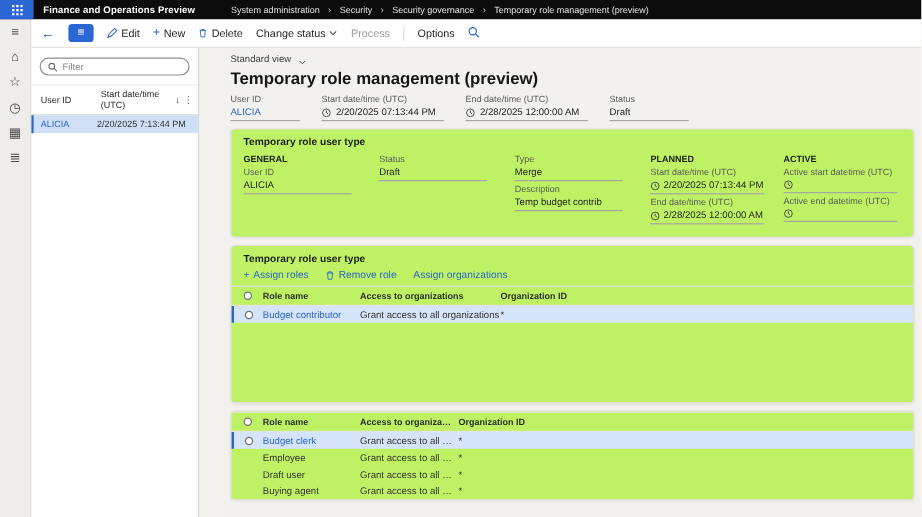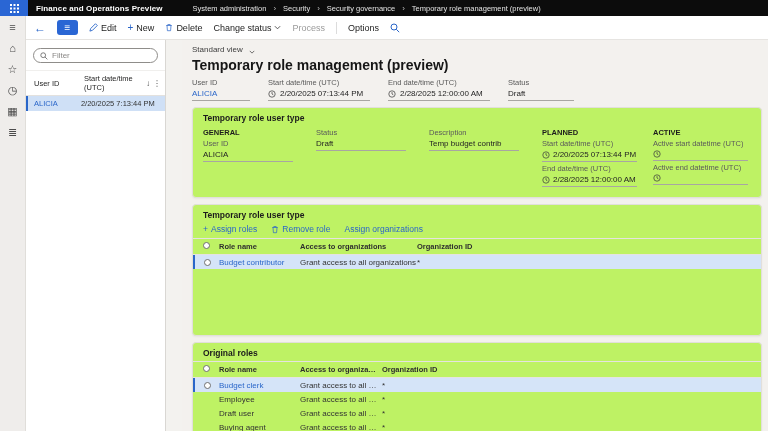--- a/index.html
+++ b/index.html
@@ -67,21 +67,21 @@
   .group-h { font-size:7.5px; font-weight:bold; color:#1c1c1c; height:11px; }
   .fld { margin-bottom:2px; }
   .fld-l { font-size:7.5px; color:#5a5a5a; margin-bottom:1px; }
   .fld-v { font-size:8px; color:#242424; border-bottom:1px solid #a8a6a2; padding:1px 0 2px; width:90px; min-height:12px; display:flex; align-items:center; gap:3px; }
   .colD .fld-v, .colE .fld-v { width:95px; }
 
   
   .grid-actions { display:flex; align-items:center; gap:14px; padding:1px 10px 4px; font-size:8.5px; color:var(--accent); }
   .gaction { display:flex; align-items:center; gap:3px; cursor:pointer; }
   .gaction .cicon { display:flex; align-items:center; }
-  .ghead { display:flex; align-items:flex-start; border-top:1px solid #e5e3e0; border-bottom:1px solid #e5e3e0; padding:3px 0; font-size:7.5px; font-weight:600; color:#2e2e2e; }
+  .ghead { display:flex; align-items:center; border-top:1px solid #e5e3e0; border-bottom:1px solid #e5e3e0; padding:3px 0; font-size:7.5px; font-weight:600; color:#2e2e2e; }
   .grow { display:flex; align-items:center; padding:2.5px 0; font-size:8px; color:#333;justify-content:space-between; }
   .grow.selected { background:#d5e4f8; border-left:2px solid var(--accent); cursor:pointer; }
   .grow.selected .gc-radio { width:24px; }
   .gc-radio { width:26px; display:flex; justify-content:center; flex:none; }
   .radio { width:7px; height:7px; border:1px solid #6f6f6f; border-radius:50%; background:#fff; }
   .gc-role { width:81px; flex:none; }
   .gc-access { width:117px; flex:none; }
   .gc-access3 { width:82px; flex:none; overflow:hidden; white-space:nowrap; text-overflow:ellipsis; padding-right:4px; }
   .gc-org { flex:1; }
   .gspacer { height:66px; }
@@ -254,20 +254,24 @@
           </div>
         </div>
         <div class="col colB">
           <div class="fld">
             <div class="fld-l">Status</div>
             <div class="fld-v">Draft</div>
           </div>
         </div>
         <div class="col colC">
           <div class="fld">
+            <div class="fld-l">Type</div>
+            <div class="fld-v">Merge</div>
+          </div>
+          <div class="fld">
             <div class="fld-l">Description</div>
             <div class="fld-v">Temp budget contrib</div>
           </div>
         </div>
         <div class="col colD">
           <div class="group-h">PLANNED</div>
           <div class="fld">
             <div class="fld-l">Start date/time (UTC)</div>
             <div class="fld-v">
               <span class="clockicon">
@@ -354,21 +358,20 @@
             <span class="radio"></span>
           </span>
         <span class="gc-role link">Budget contributor</span>
         <span class="gc-access">Grant access to all organizations</span>
         <span class="gc-org">*</span>
       </div>
       <div class="gspacer"></div>
     </section>
 
     <section class="card">
-      <div class="card-h">Original roles</div>
       <div class="ghead">
         <span class="gc-radio">
             <span class="radio"></span>
           </span>
         <span class="gc-role">Role name</span>
         <span class="gc-access3">Access to organizations</span>
         <span class="gc-org">Organization ID</span>
       </div>
       <div class="grow selected">
         <span class="gc-radio">

